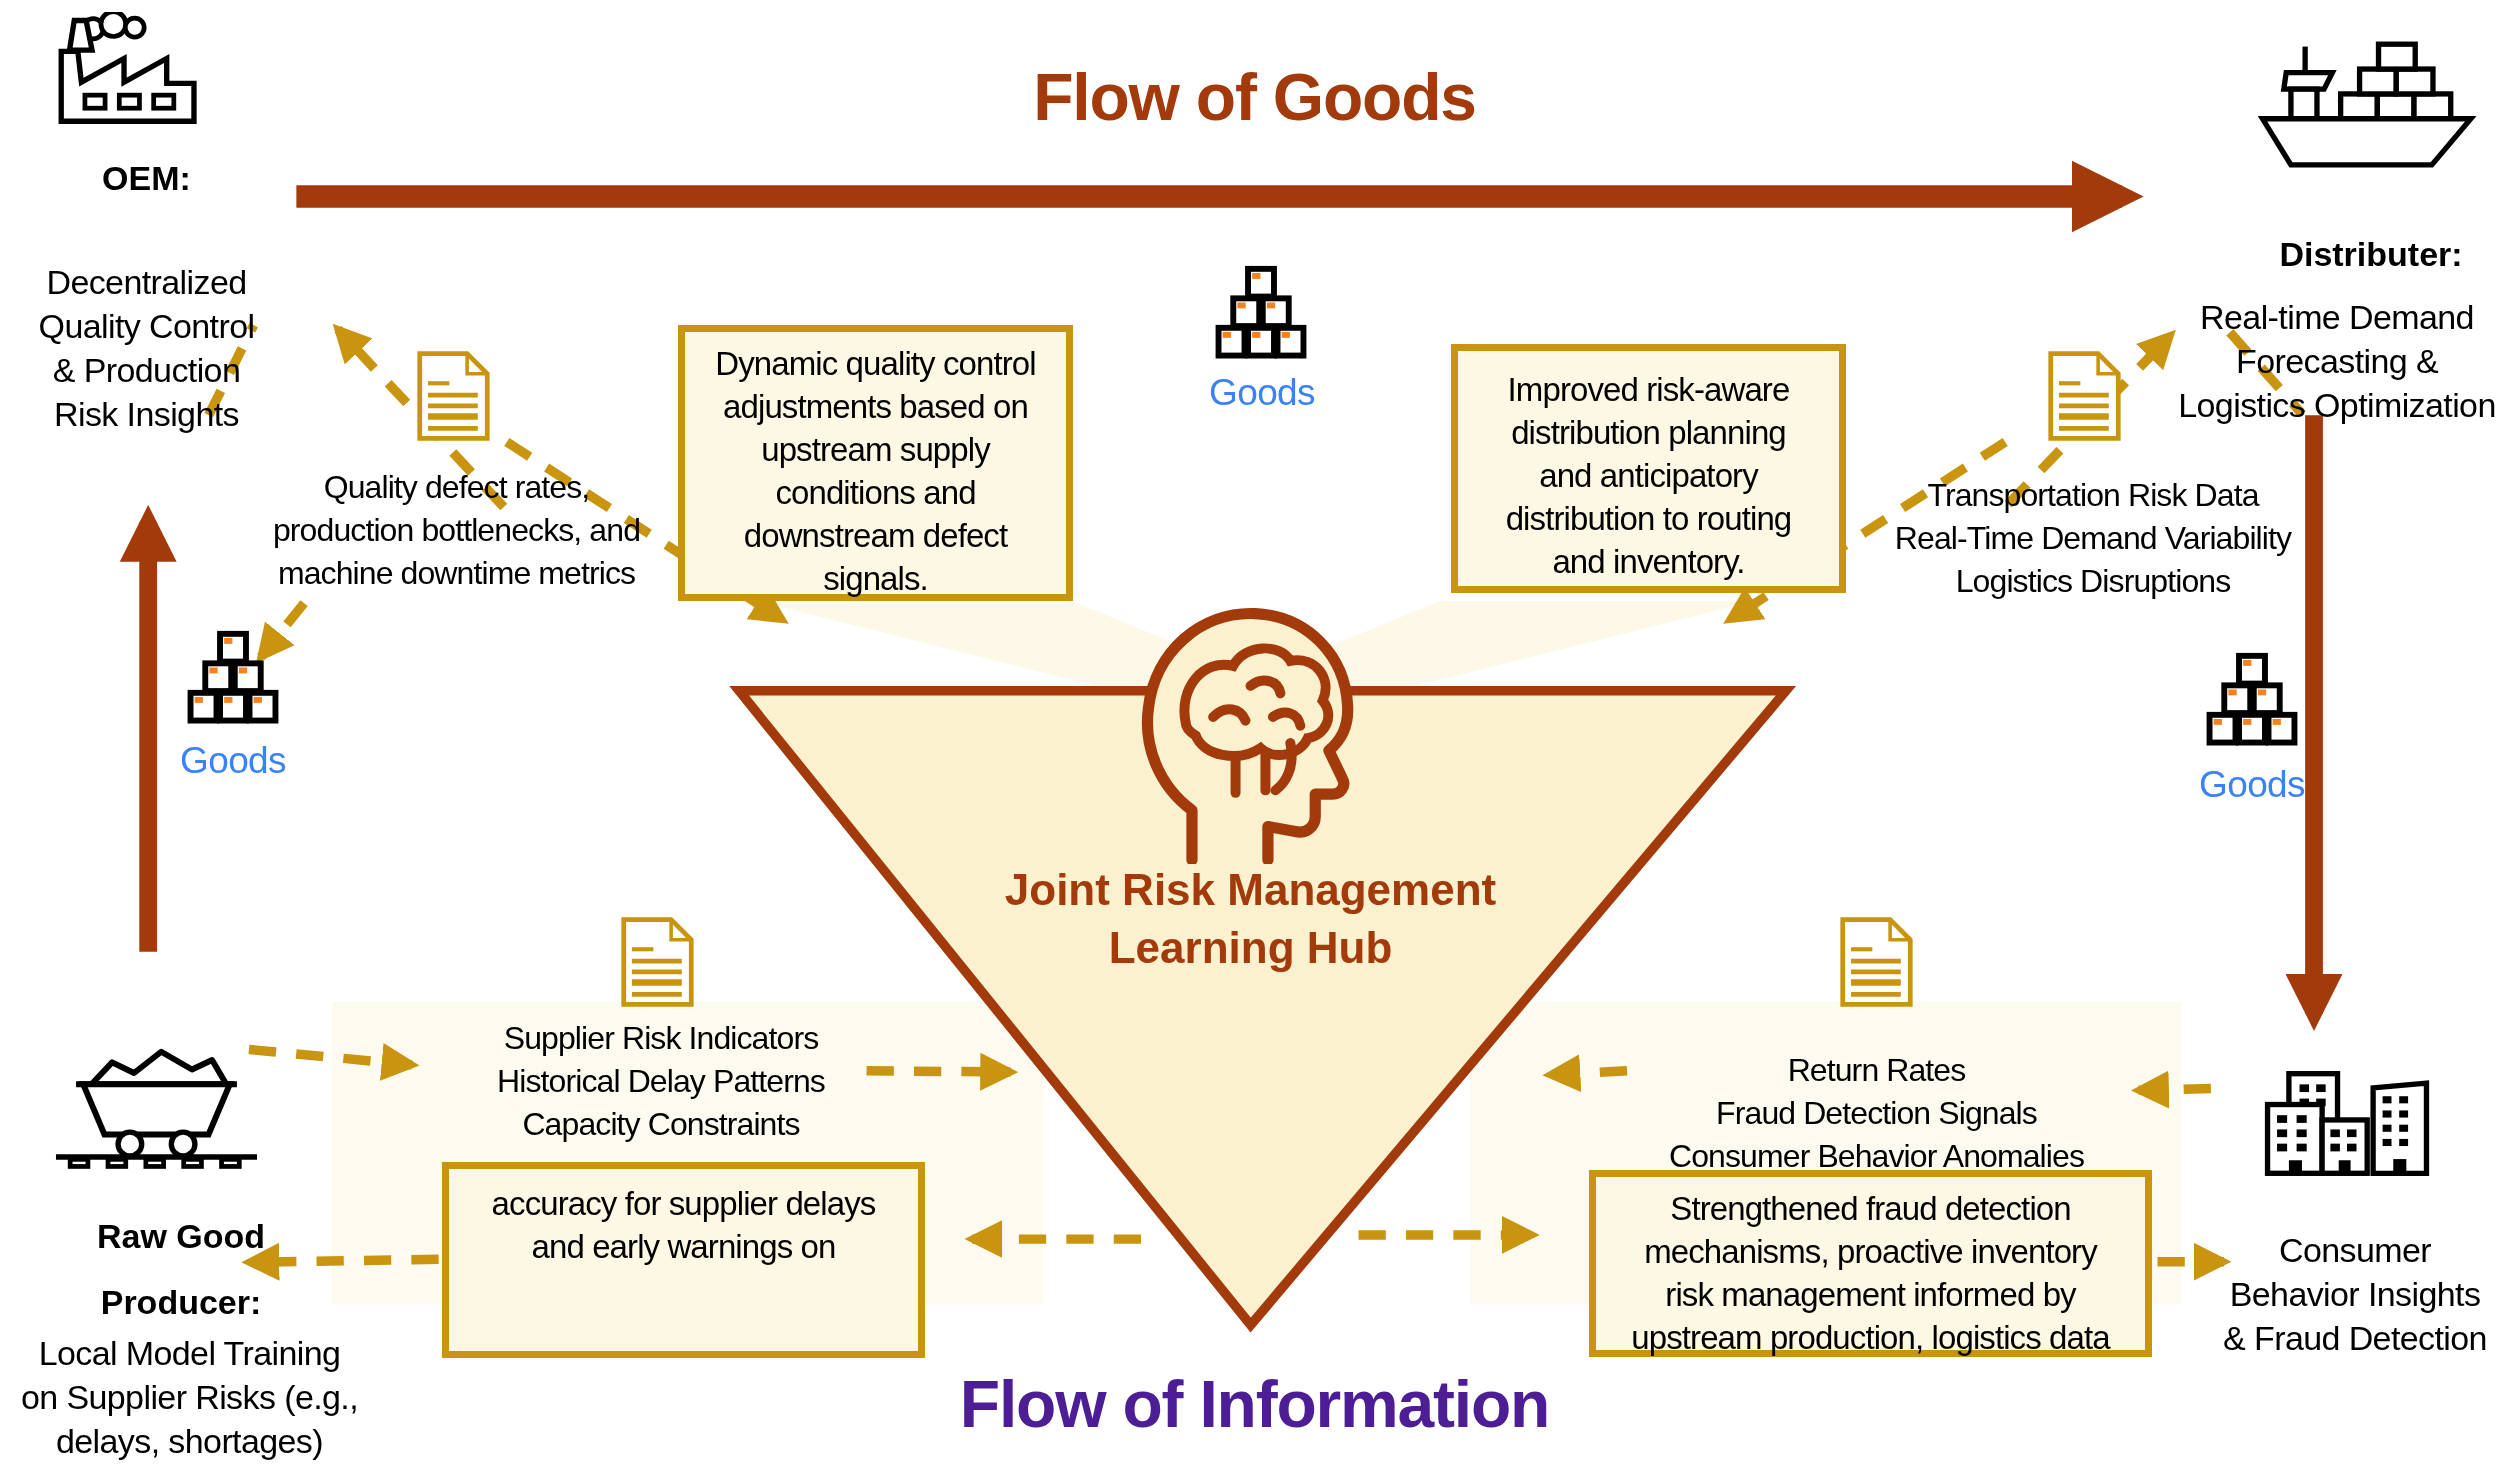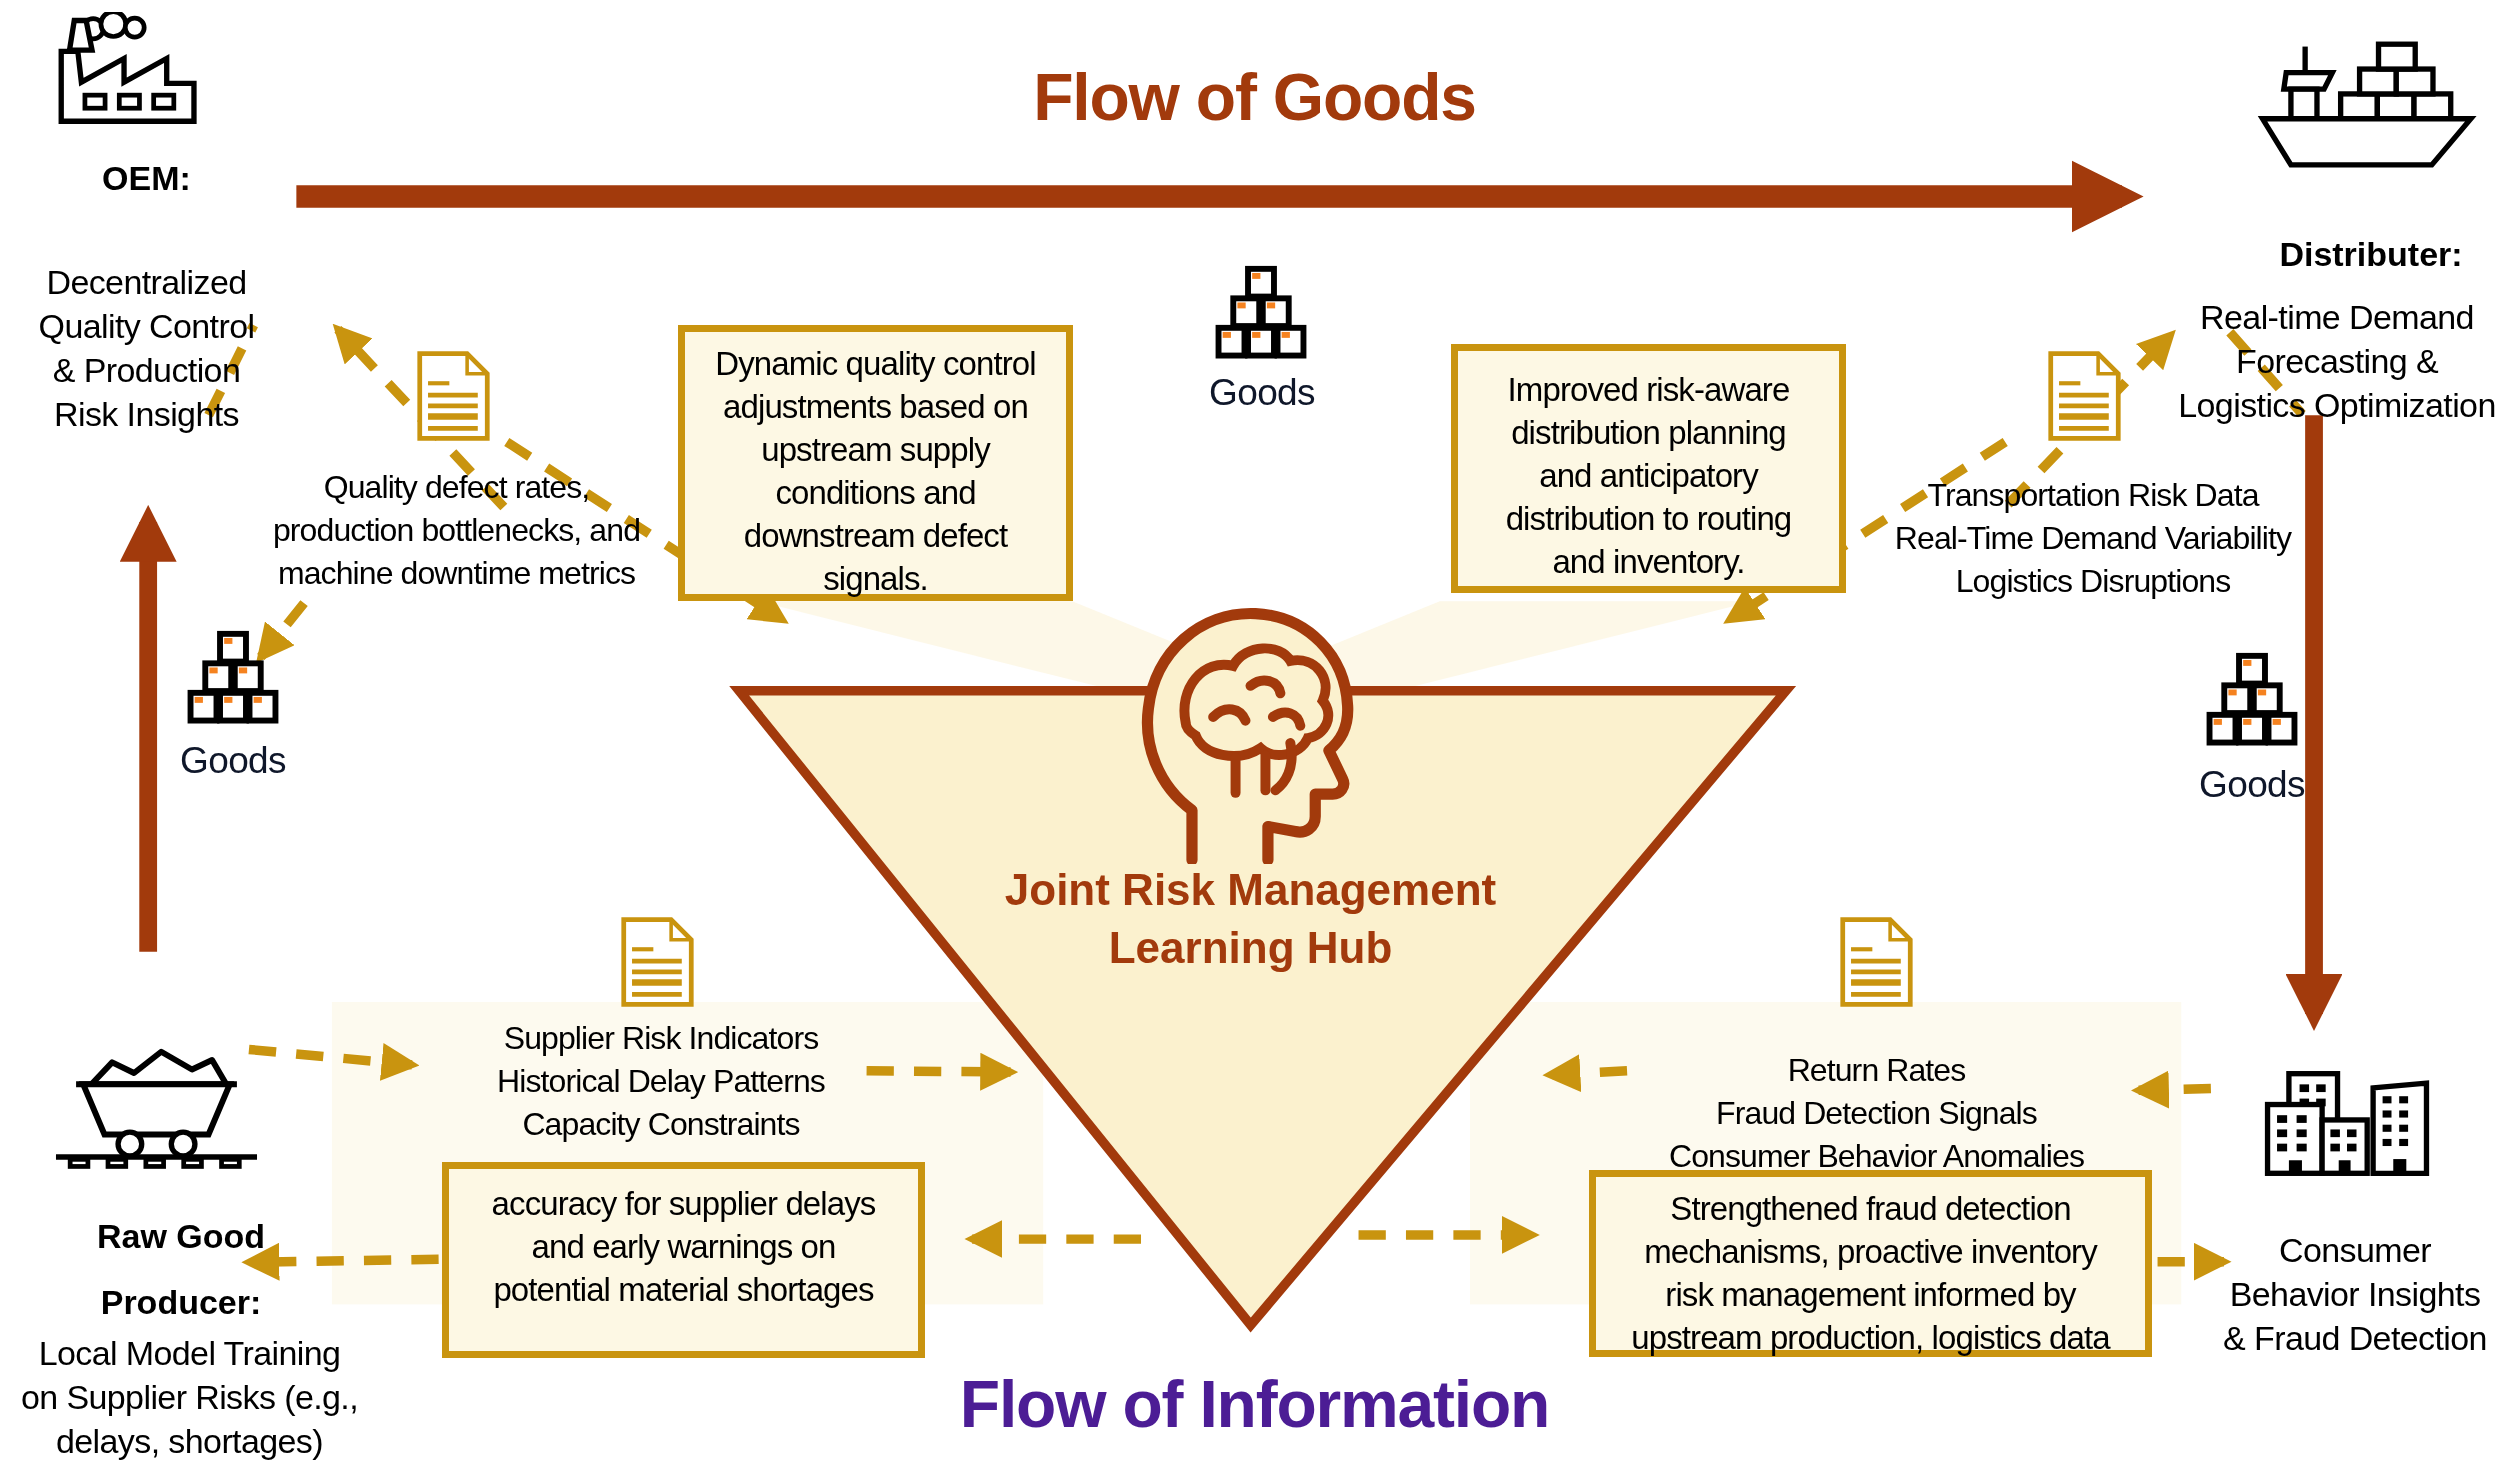--- a/index.html
+++ b/index.html
@@ -6,21 +6,21 @@
   #page{position:relative;width:2512px;height:1470px;background:#fff;overflow:hidden;padding-left:13px;}
   .abs{position:absolute;}
   .ctr{text-align:center;color:#000;}
   .flow-title{font-size:66px;font-weight:600;letter-spacing:-1.2px;white-space:nowrap;}
   .node-name{font-size:34px;font-weight:700;color:#000;line-height:66px;}
   .node-desc{font-size:34px;line-height:44px;color:#000;letter-spacing:-0.6px;}
   .note{font-size:32px;line-height:43px;color:#000;letter-spacing:-0.9px;}
   .box{background:#FDF8E4;border:7.1px solid #C9940F;box-sizing:border-box;}
   .box-text{font-size:33px;line-height:43px;color:#000;letter-spacing:-0.9px;text-align:center;}
   .hub-title{font-size:44px;line-height:58px;font-weight:700;color:#A23A0C;}
-  .goods-label{font-size:37px;color:#0f172a;letter-spacing:-0.6px;}
+  .goods-label{font-size:37px;color:#3b82f6;letter-spacing:-0.6px;}
 </style>
 </head>
 <body>
 
 <div id="page">
 
   <svg class="abs" style="left:0;top:0;z-index:1" width="2512" height="1470" viewBox="0 0 4238 2479">
     <defs>
       <marker id="gh" viewBox="0 0 10 10" refX="8" refY="5" markerWidth="4" markerHeight="4" orient="auto">
         <path d="M0,0 L10,5 L0,10 Z" fill="#C9940F"></path>
@@ -257,21 +257,20 @@
   <div class="abs ctr note" style="left:1604px;top:1049px;width:545px;z-index:2">
     <div>Return Rates</div>
     <div>Fraud Detection Signals</div>
     <div>Consumer Behavior Anomalies</div>
   </div>
 
   <div class="abs box" style="left:442px;top:1162px;width:483px;height:196px;z-index:2">
     <div class="box-text" style="padding-top:13px">
       <div>accuracy for supplier delays</div>
       <div>and early warnings on</div>
-      <div>potential material shortages</div>
     </div>
   </div>
 
   <div class="abs box" style="left:1589px;top:1170px;width:563px;height:187px;z-index:2">
     <div class="box-text" style="padding-top:9.5px">
       <div>Strengthened fraud detection</div>
       <div>mechanisms, proactive inventory</div>
       <div>risk management informed by</div>
       <div>upstream production, logistics data</div>
     </div>

